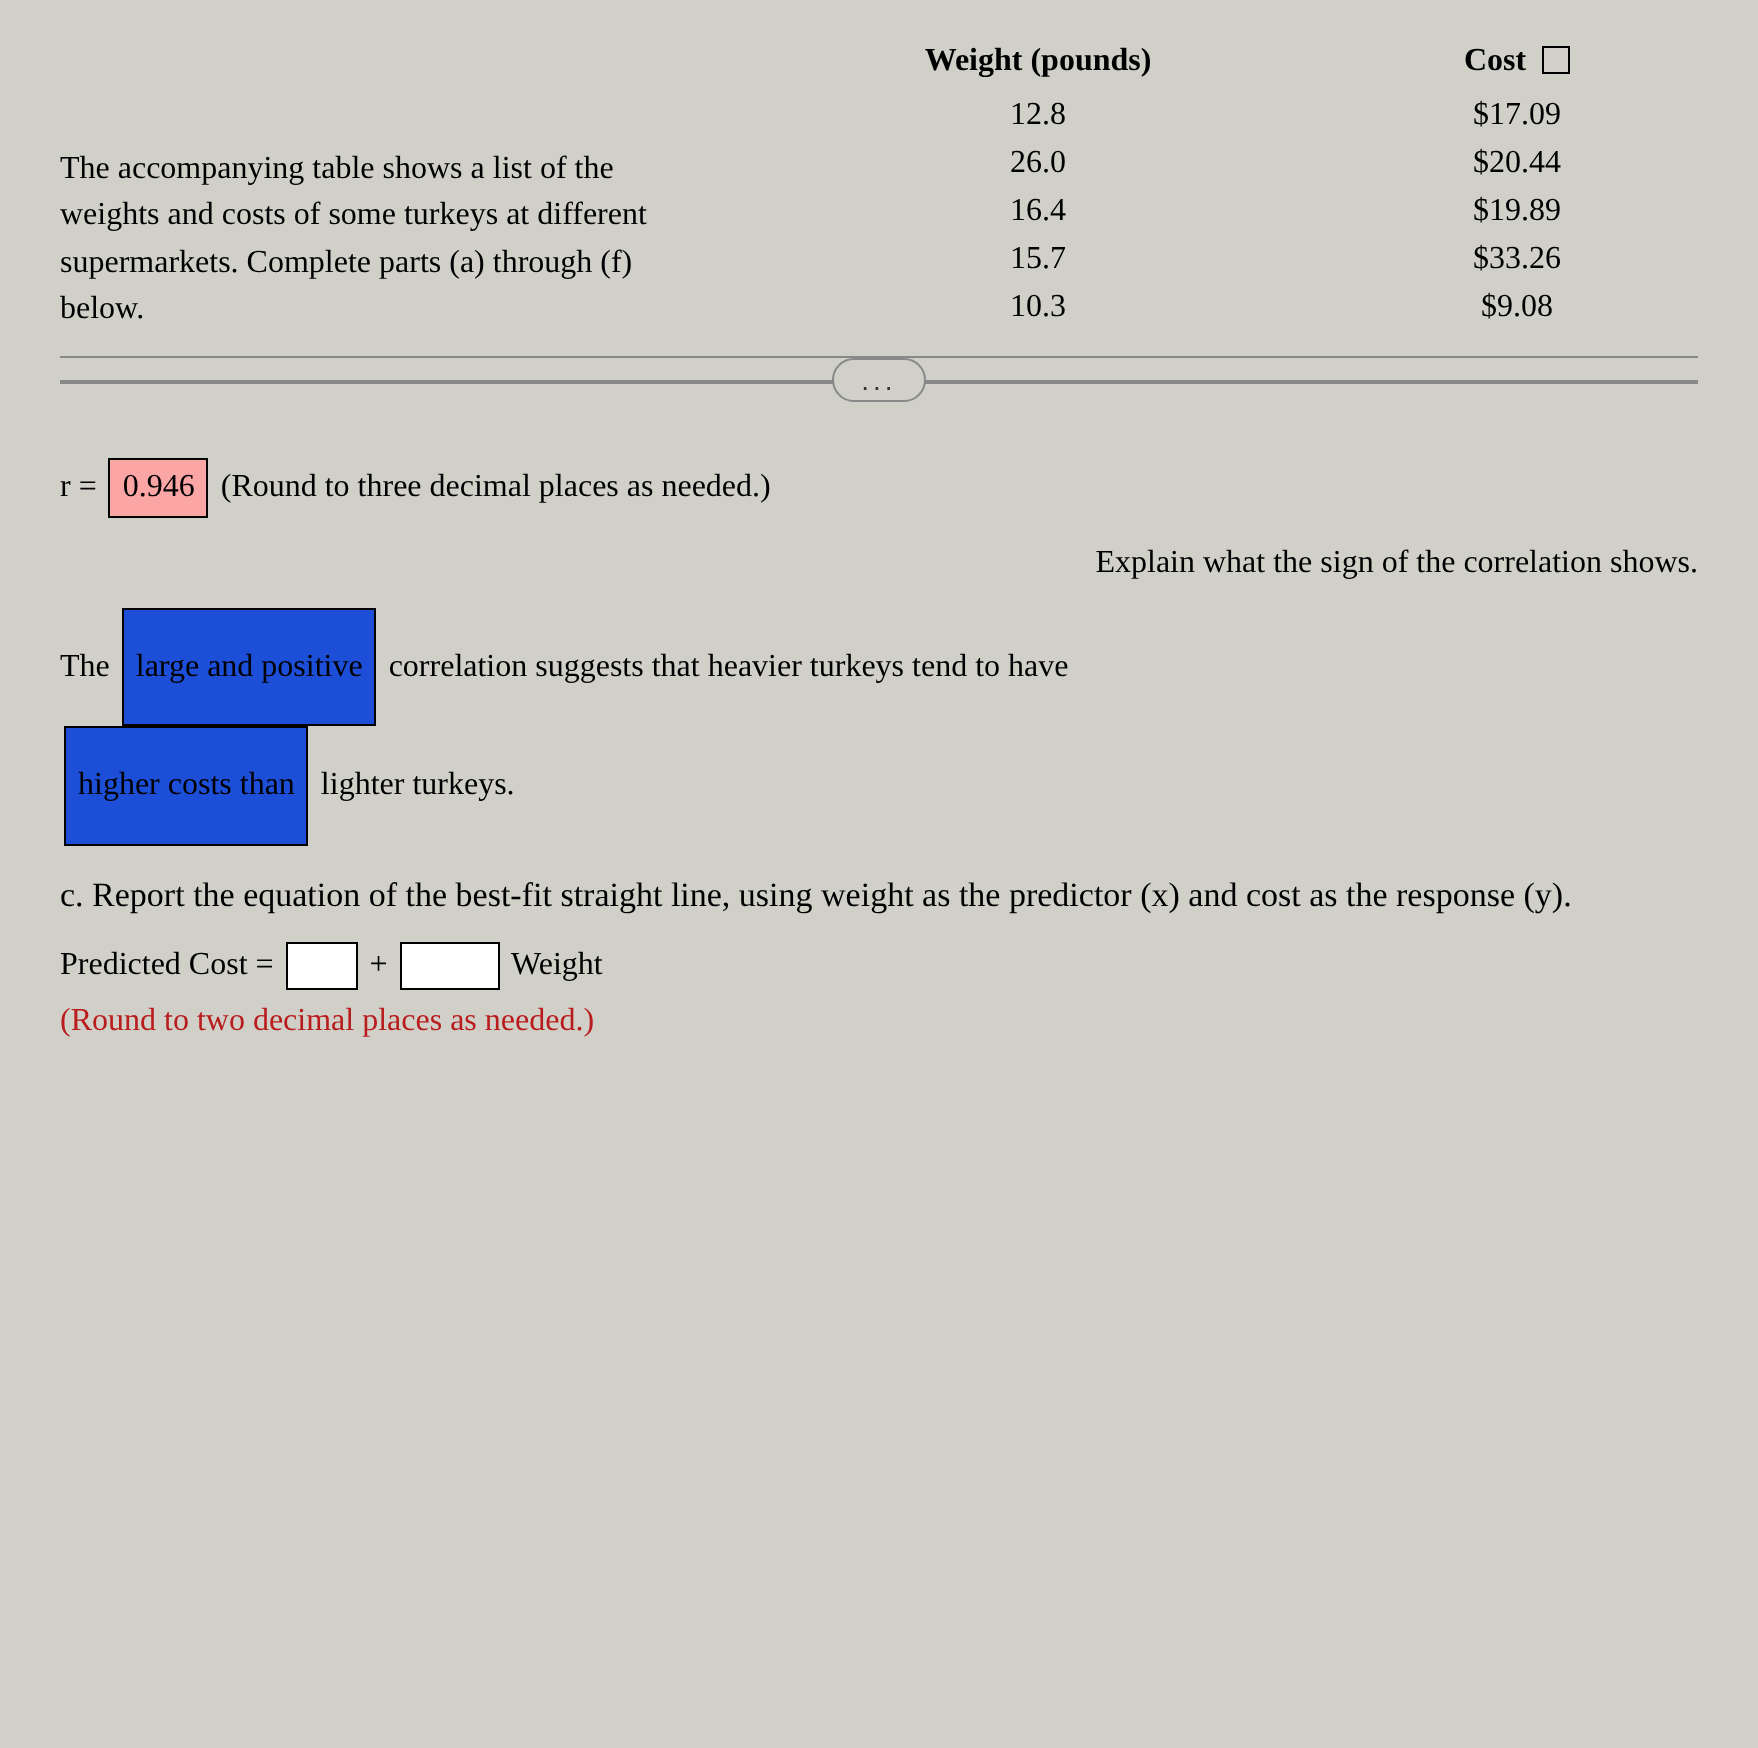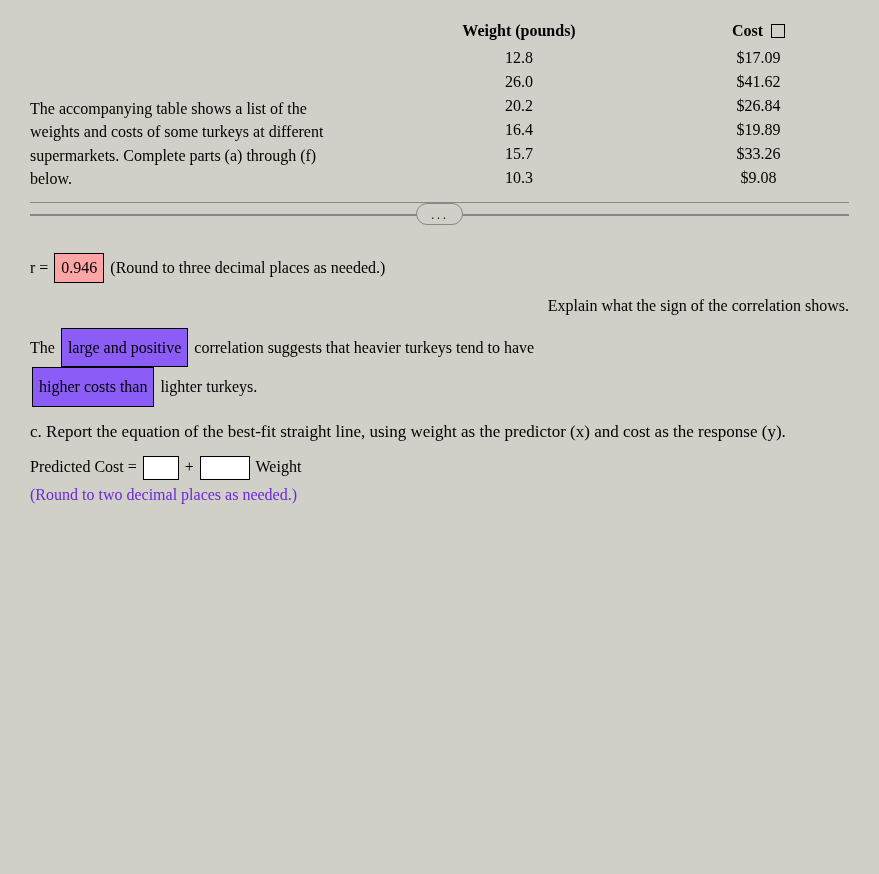--- a/index.html
+++ b/index.html
@@ -140,22 +140,22 @@
 
     .correlation-paragraph {
       margin-bottom: 12px;
       font-size: 16px;
       line-height: 1.7;
     }
 
     .highlight-box {
       display: inline-block;
       border: 1.5px solid #000;
-      padding: 5px 6px;
-      background: #8b5cf6;
+      padding: 15px 6px;
+      background: #1d4ed8;
       font-size: 16px;
       margin: 0 2px;
       font-family: Liberation Serif, serif;
     }
 
     .report-paragraph {
       font-size: 17px;
       line-height: 1.5;
       margin-bottom: 10px;
     }
@@ -181,21 +181,21 @@
       border: 1.5px solid #000;
       width: 50px;
       height: 24px;
       background: white;
       vertical-align: middle;
       margin: 0 2px;
     }
 
     .round-note {
       font-size: 16px;
-      color: #6d28d9;
+      color: #b91c1c;
     }
   </style>
 </head>
 <body>
 
 <div class="page-container">
 
   <div class="top-section">
     <div class="description-text">The accompanying table shows a list of the weights and costs of some turkeys at different supermarkets. Complete parts (a) through (f) below.</div>
 
@@ -211,25 +211,21 @@
           </th>
         </tr>
       </thead>
       <tbody>
         <tr>
           <td>12.8</td>
           <td>$17.09</td>
         </tr>
         <tr>
           <td>26.0</td>
-          <td>$41.62</td>
-        </tr>
-        <tr>
-          <td>20.2</td>
-          <td>$26.84</td>
+          <td>$20.44</td>
         </tr>
         <tr>
           <td>16.4</td>
           <td>$19.89</td>
         </tr>
         <tr>
           <td>15.7</td>
           <td>$33.26</td>
         </tr>
         <tr>

